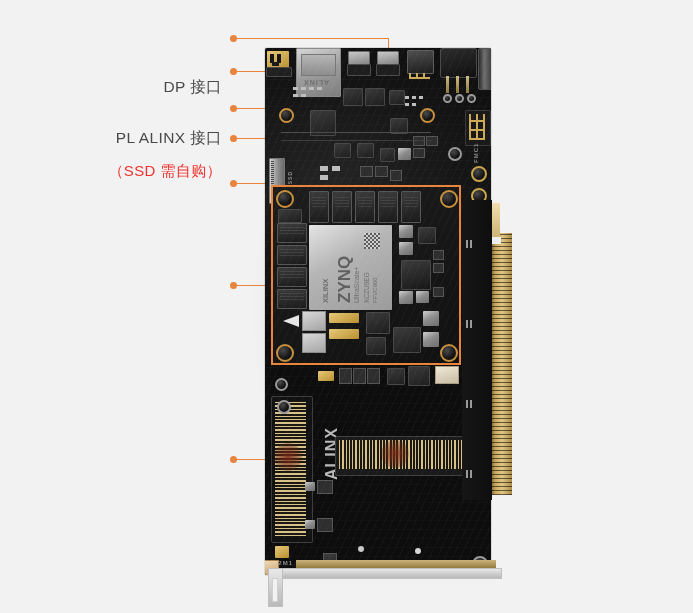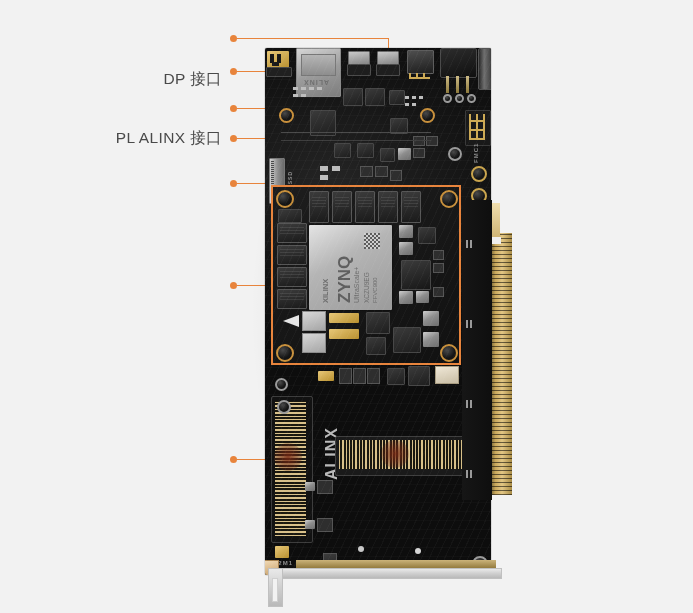--- a/index.html
+++ b/index.html
@@ -137,38 +137,39 @@
 </style>
 </head>
 <body>
 
 <div class="stage">
 
   <div class="dot" style="left:230px;top:35px;"></div>
   <div class="lline h" style="left:237px;top:38px;width:152px;"></div>
   <div class="lline v" style="left:388px;top:38px;height:27px;"></div>
 
-  <div class="label" style="left:20px; top:68px; width:202px;">
+  <div class="label" style="left:20px; top:76px; width:202px;">
     <span>DP 接口</span>
   </div>
   <div class="dot" style="left:230px;top:68px;"></div>
   <div class="lline h" style="left:237px;top:71px;width:32px;"></div>
 
   <div class="dot" style="left:230px;top:105px;"></div>
   <div class="lline h" style="left:237px;top:108px;width:104px;"></div>
   <div class="lline v" style="left:340px;top:73px;height:35px;"></div>
 
   <div class="label" style="left:20px; top:127px; width:202px;">
     <span>PL ALINX 接口</span>
   </div>
   <div class="dot" style="left:230px;top:135px;"></div>
   <div class="lline h" style="left:237px;top:138px;width:124px;"></div>
   <div class="lline v" style="left:360px;top:84px;height:54px;"></div>
 
   <div class="label" style="left:20px; top:160px; width:202px;">
+    <span class="sub">（SSD 需自购）</span>
   </div>
   <div class="dot" style="left:230px;top:180px;"></div>
   <div class="lline h" style="left:237px;top:183px;width:42px;"></div>
 
   <div class="dot" style="left:230px;top:282px;"></div>
   <div class="lline h" style="left:237px;top:285px;width:104px;"></div>
 
   <div class="dot" style="left:230px;top:456px;"></div>
   <div class="lline h" style="left:237px;top:459px;width:66px;"></div>
 

